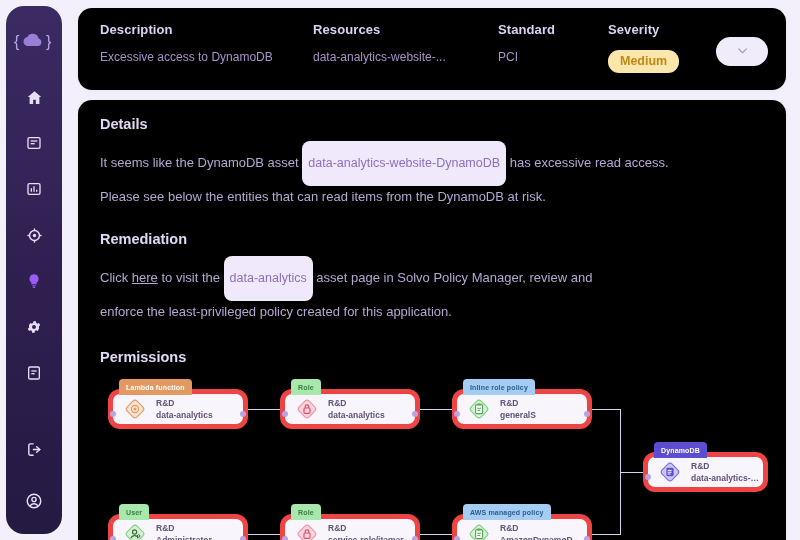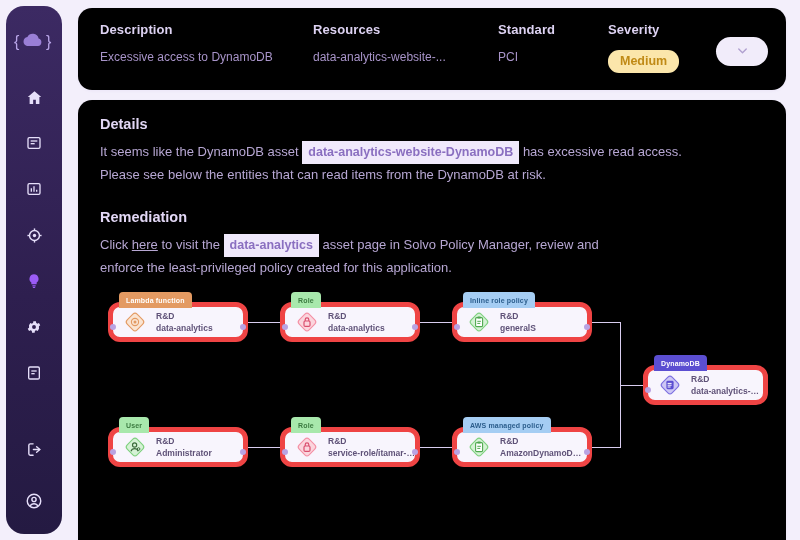--- a/index.html
+++ b/index.html
@@ -159,24 +159,24 @@
   .para {
     font-size: 13px;
     line-height: 21px;
     color: #b7a7d3;
   }
 
   .chip {
     display: inline-block;
     background: #f0e9fb;
     color: #8a6fc0;
-    font-weight: 700;
+    font-weight: 400;
     font-size: 12.5px;
-    border-radius: 0;
-    padding: 1px 6px;
+    border-radius: 8px;
+    padding: 12px 6px;
   }
 
   .link {
     color: #b7a7d3;
     text-decoration: underline;
     cursor: pointer;
   }
 
   #remediation-title { margin-top: 24px; }
   #permissions-title { margin-top: 27px; }
@@ -425,20 +425,21 @@
 
     <div class="para">
       <span>Click</span>
       <span class="link">here</span>
       <span>to visit the</span>
       <span class="chip">data-analytics</span>
       <span>asset page in Solvo Policy Manager, review and</span><br>
       <span>enforce the least-privileged policy created for this application.</span>
     </div>
 
+    <div class="section-title" id="permissions-title">Permissions</div>
 
     <div id="graph">
 
       <div class="edge h" style="left:148px; top:34px; width:51px;"></div>
       <div class="edge h" style="left:320px; top:34px; width:51px;"></div>
       <div class="edge h" style="left:148px; top:159px; width:51px;"></div>
       <div class="edge h" style="left:320px; top:159px; width:51px;"></div>
 
       <div class="edge h" style="left:492px; top:34px; width:29px;"></div>
       <div class="edge h" style="left:492px; top:159px; width:29px;"></div>

